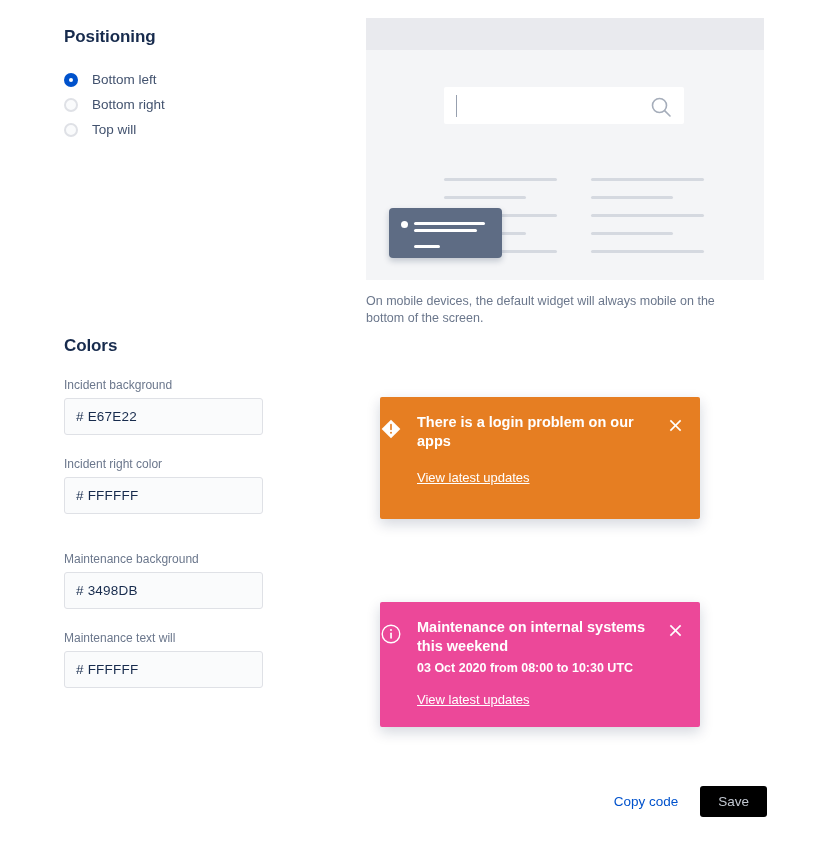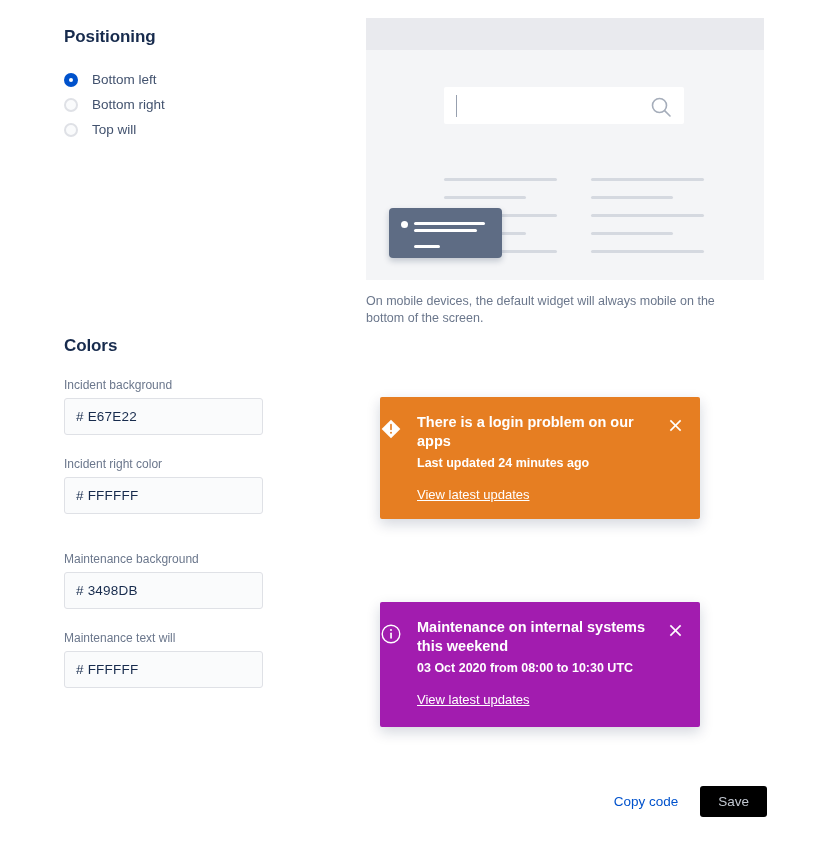--- a/index.html
+++ b/index.html
@@ -194,21 +194,21 @@
     left: 368px;
     width: 320px;
     border-radius: 2px;
     box-shadow: 0 5px 14px rgba(9,30,66,0.18);
     padding: 16px 14px 18px 0;
     box-sizing: border-box;
     display: flex;
     margin-left: 12px;
   }
   #incident-banner { top: 397px; height: 122px; background: #E67E22; }
-  #maintenance-banner { top: 602px; height: 125px; background: #a21caf; }
+  #maintenance-banner { top: 602px; height: 125px; background: #ec4899; }
 
   .banner-icon {
     flex: none;
     width: 24px;
     margin-right: 13px;
     padding-top: 5px;
   }
   .banner-body { flex: 1; min-width: 0; }
   .banner-title {
     font-size: 14.5px;
@@ -360,21 +360,20 @@
 <div class="banner" id="incident-banner">
   <div class="banner-icon">
     <svg width="22" height="22" viewBox="0 0 24 24">
       <path d="M12 1.8 22.2 12 12 22.2 1.8 12z" fill="#FFFFFF"></path>
       <rect x="11.1" y="6.4" width="1.8" height="7" rx="0.9" fill="#E67E22"></rect>
       <circle cx="12" cy="16" r="1.1" fill="#E67E22"></circle>
     </svg>
   </div>
   <div class="banner-body">
     <p class="banner-title">There is a login problem on our apps</p>
-    <p class="banner-sub">Last updated 24 minutes ago</p>
     <span class="banner-link">View latest updates</span>
   </div>
   <div class="banner-close">
     <svg width="15" height="15" viewBox="0 0 16 16">
       <line x1="2.5" y1="2.5" x2="13.5" y2="13.5" stroke="#FFFFFF" stroke-width="1.7"></line>
       <line x1="13.5" y1="2.5" x2="2.5" y2="13.5" stroke="#FFFFFF" stroke-width="1.7"></line>
     </svg>
   </div>
 </div>
 

